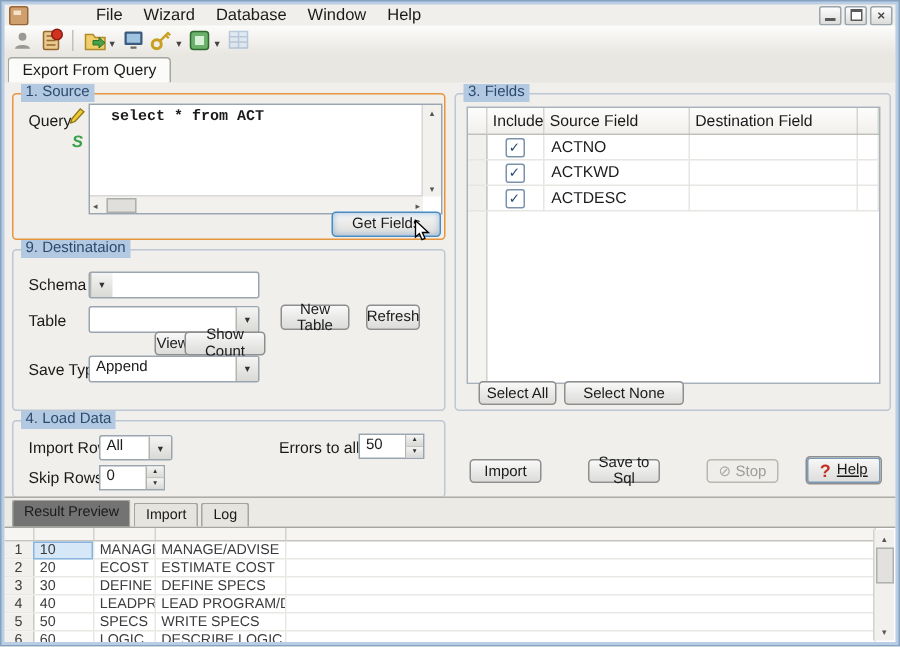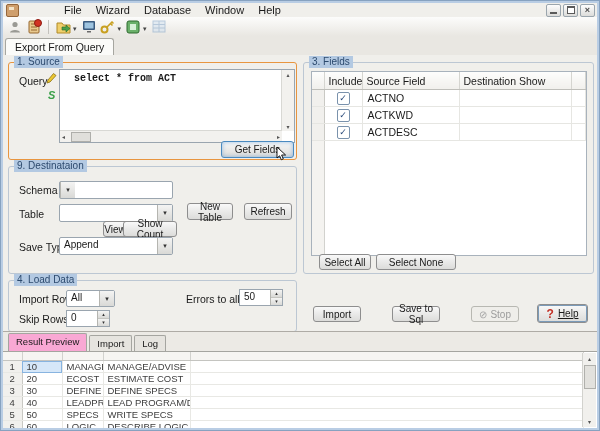--- a/index.html
+++ b/index.html
@@ -73,21 +73,21 @@
         background:linear-gradient(#fdfdfc,#f1f0ec);border-right:1px solid #d5d5d0;border-bottom:1px solid #bfbfba;}
   .fields-grid-wrap td{height:16px;font-size:10.5px;padding:0 0 0 5px;border-right:1px solid #e6e6e2;border-bottom:1px solid #e6e6e2;}
   .fields-grid-wrap td.rowhdr{background:#f1f0ed;border-right:1px solid #c9c9c4;padding:0;}
   .cb-cell{text-align:center;padding:0!important;}
   .checkbox{display:inline-block;width:11px;height:11px;background:#fff;border:1px solid #7a92ac;border-radius:2px;
             font-size:9px;line-height:11px;color:#2a4a7a;text-align:center;vertical-align:middle;}
   
   .preview-panel{position:absolute;left:3px;right:3px;top:331px;bottom:3px;background:#eceae5;border-top:1px solid #aeaba5;}
   .ptabs{position:absolute;left:5px;top:1px;height:18px;display:flex;align-items:flex-end;gap:2px;z-index:2;}
   .ptab{border:1px solid #a5a5a0;border-bottom:none;background:#e6e4df;padding:2px 7px;font-size:9.5px;border-radius:2px 2px 0 0;}
-  .ptab.active{background:#f9a8d4;padding-bottom:4px;}
+  .ptab.active{background:#737373;padding-bottom:4px;}
   .pgrid-wrap{position:absolute;left:0;right:0;top:19px;bottom:0;background:#fff;border-top:1px solid #a5a5a0;overflow:hidden;}
   .pgrid-wrap table{width:581px;}
   .pgrid-wrap th{height:8px;background:#f6f5f2;border-right:1px solid #d2d2ce;border-bottom:1px solid #c4c4c0;padding:0;}
   .pgrid-wrap td{height:10px;font-size:9.5px;color:#3c3c3c;padding:0 0 0 4px;border-right:1px solid #e8e8e4;border-bottom:1px solid #e8e8e4;white-space:nowrap;overflow:hidden;}
   .pgrid-wrap td.rowhdr{background:#f1f0ed;border-right:1px solid #c9c9c4;text-align:center;padding:0;}
   td.sel{background:#d6e7f8;outline:1px solid #88b4e0;outline-offset:-1px;}
   .pscroll{position:absolute;right:1px;top:1px;bottom:1px;width:13px;background:#f1f0ed;border-left:1px solid #d2d2ce;font-size:6px;color:#555;}
   .pscroll .a-up{position:absolute;top:2px;left:0;right:0;text-align:center;}
   .pscroll .a-dn{position:absolute;bottom:2px;left:0;right:0;text-align:center;}
   .pthumb{position:absolute;left:1px;top:12px;width:10px;height:22px;background:#e2e1dd;border:1px solid #b0b0ac;}
@@ -213,21 +213,21 @@
           <col style="width:38px">
           <col style="width:97px">
           <col style="width:112px">
           <col>
         </colgroup>
       <thead>
           <tr>
             <th></th>
             <th>Include</th>
             <th>Source Field</th>
-            <th>Destination Show</th>
+            <th>Destination Field</th>
             <th></th>
           </tr>
         </thead>
       <tbody>
           <tr>
             <td class="rowhdr"></td>
             <td class="cb-cell"><span class="checkbox">✓</span></td>
             <td>ACTNO</td>
             <td></td>
             <td></td>
@@ -258,21 +258,21 @@
   <span class="flabel" style="left:10px;top:17px;">Schema</span>
   <div class="combo" style="left:50px;top:14px;width:112px;">
     <span class="combo-btn">▾</span>
   </div>
   <span class="flabel" style="left:10px;top:41px;">Table</span>
   <div class="combo" style="left:50px;top:37px;width:112px;">
     <span class="combo-value"></span>
     <span class="combo-btn">▾</span>
   </div>
   <button class="btn" style="left:178px;top:36px;width:46px;height:17px;">New Table</button>
-  <button class="btn" style="left:235px;top:36px;width:48px;height:17px;">Refresh</button>
+  <button class="btn" style="left:235px;top:36px;width:36px;height:17px;">Refresh</button>
   <button class="btn" style="left:50px;top:54px;width:48px;height:16px;margin-left:44px;">View Data</button>
   <button class="btn" style="left:114px;top:54px;width:54px;height:16px;">Show Count</button>
   <span class="flabel" style="left:10px;top:74px;">Save Type</span>
   <div class="combo" style="left:50px;top:70px;width:112px;">
     <span class="combo-value">Append</span>
     <span class="combo-btn">▾</span>
   </div>
 </div>
 
 <div class="groupbox" style="left:8px;top:280px;width:287px;height:50px;">

